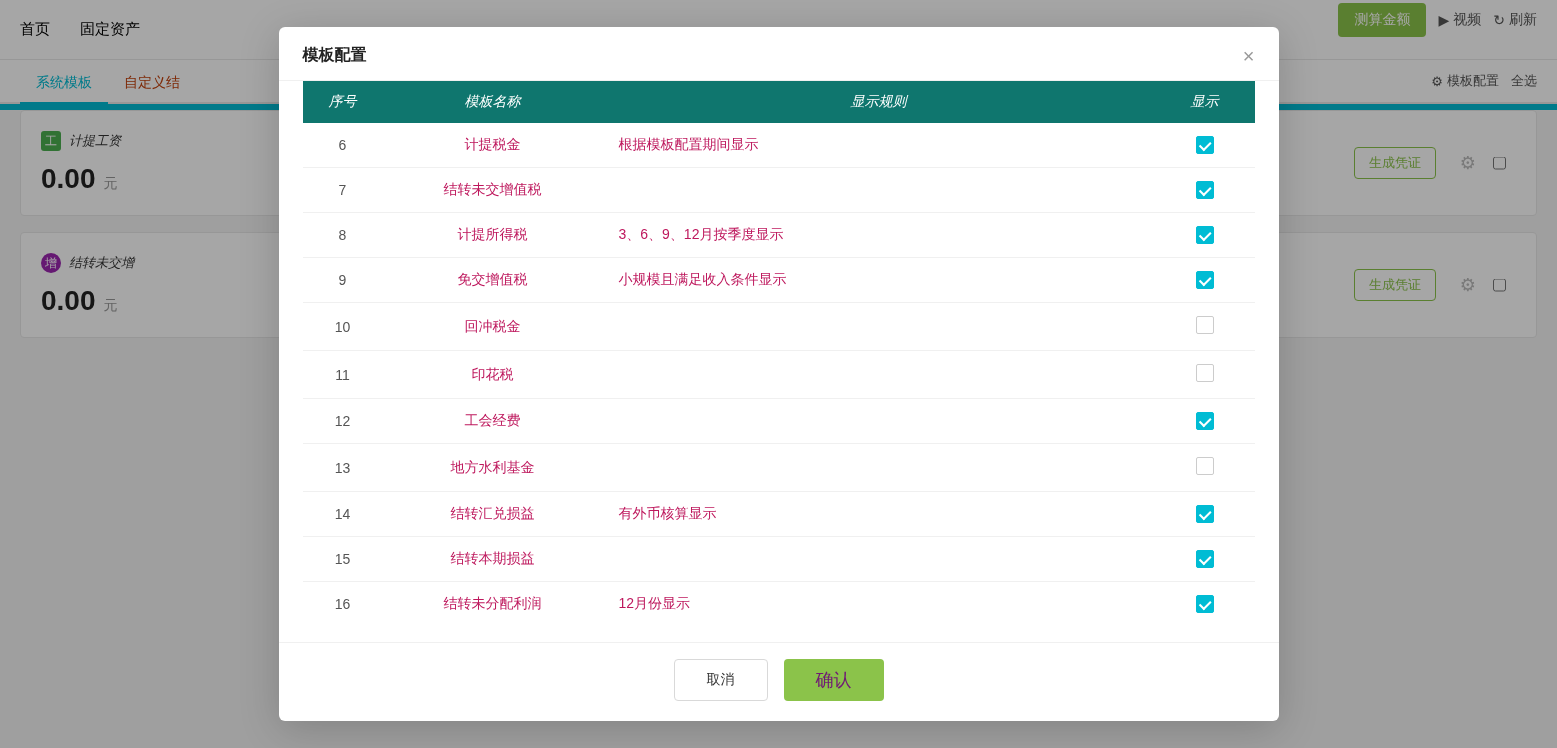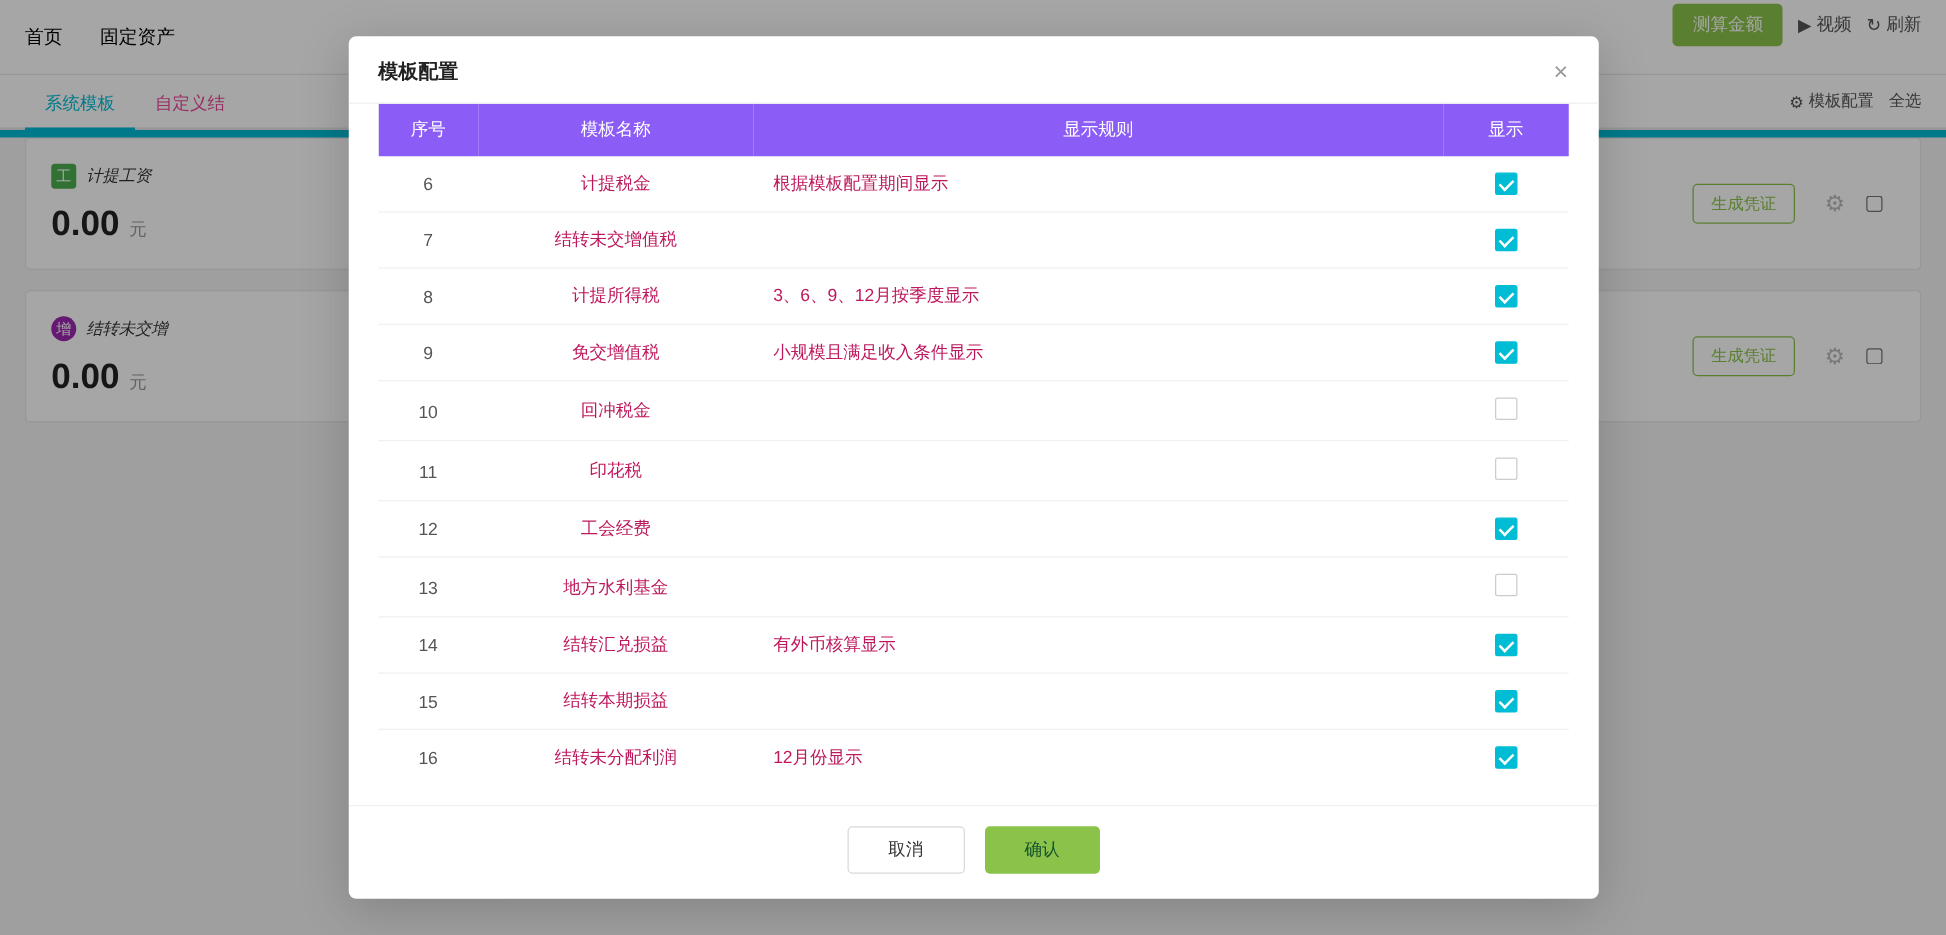--- a/index.html
+++ b/index.html
@@ -47,21 +47,21 @@
       background: #fff;
       display: flex;
       align-items: flex-end;
       padding: 0 20px;
       border-bottom: 2px solid #e8e8e8;
       z-index: 1;
     }
     .tab-item {
       padding: 10px 16px;
       cursor: pointer;
-      color: #ec4899;
+      color: #c2410c;
       font-size: 14px;
       border-bottom: 2px solid transparent;
       margin-bottom: -2px;
     }
     .tab-item.active {
       color: #00bcd4;
       border-bottom: 2px solid #00bcd4;
     }
 
     
@@ -221,21 +221,22 @@
       overflow-y: auto;
       padding: 0 24px 16px;
     }
 
     
     .config-table {
       width: 100%;
       border-collapse: collapse;
     }
     .config-table thead tr {
-      background: #8b5cf6;
+      background: #0f766e;
+      font-style: italic;
     }
     .config-table thead th {
       color: #fff;
       font-weight: 500;
       padding: 12px 16px;
       text-align: center;
       font-size: 14px;
     }
     .config-table thead th:first-child {
       width: 80px;
@@ -316,22 +317,22 @@
       background: #fff;
       color: #333;
       font-size: 14px;
       cursor: pointer;
     }
     .btn-confirm {
       padding: 9px 32px;
       border: none;
       border-radius: 4px;
       background: #8bc34a;
-      color: #14532d;
-      font-size: 14px;
+      color: #701a75;
+      font-size: 18px;
       cursor: pointer;
       font-weight: 500;
     }
 
     
     .accent-bar {
       position: absolute;
       top: 104px;
       left: 0;
       right: 0;

